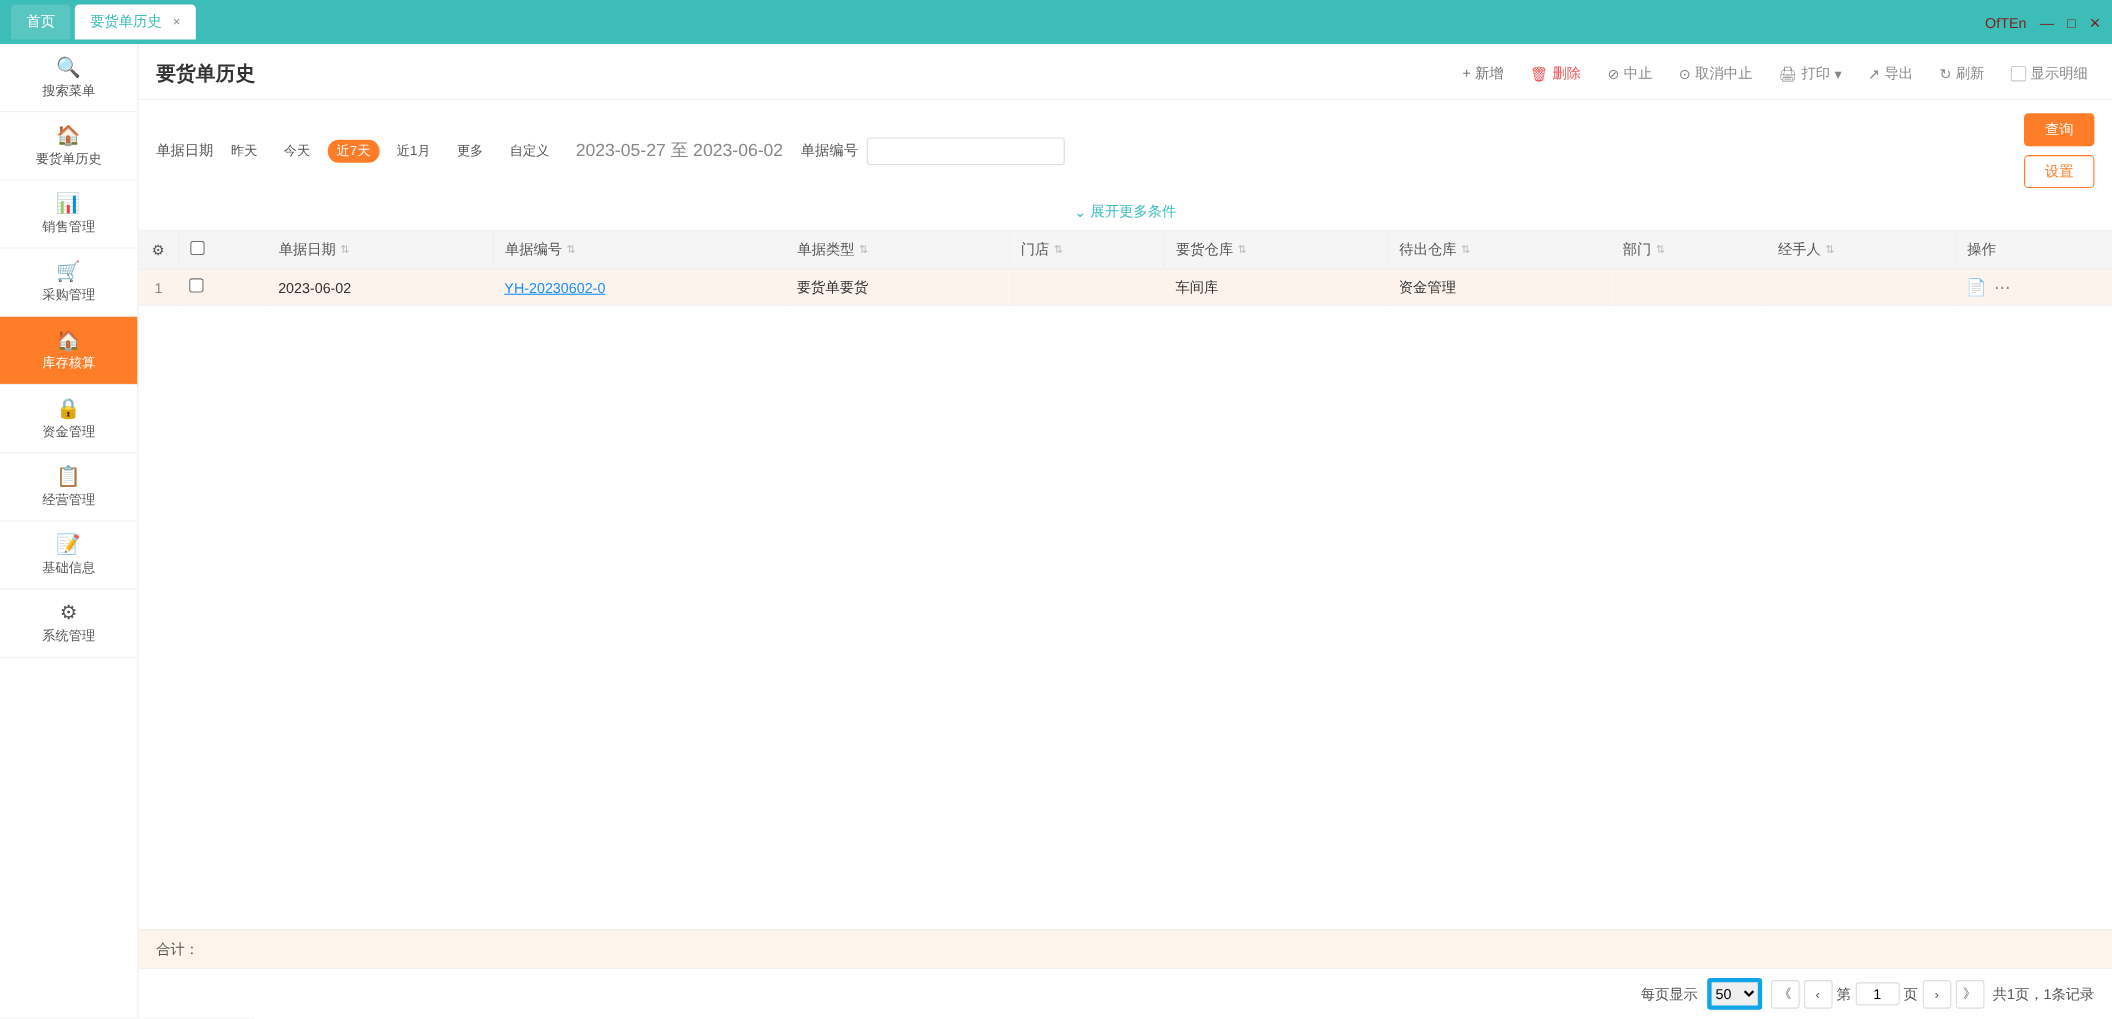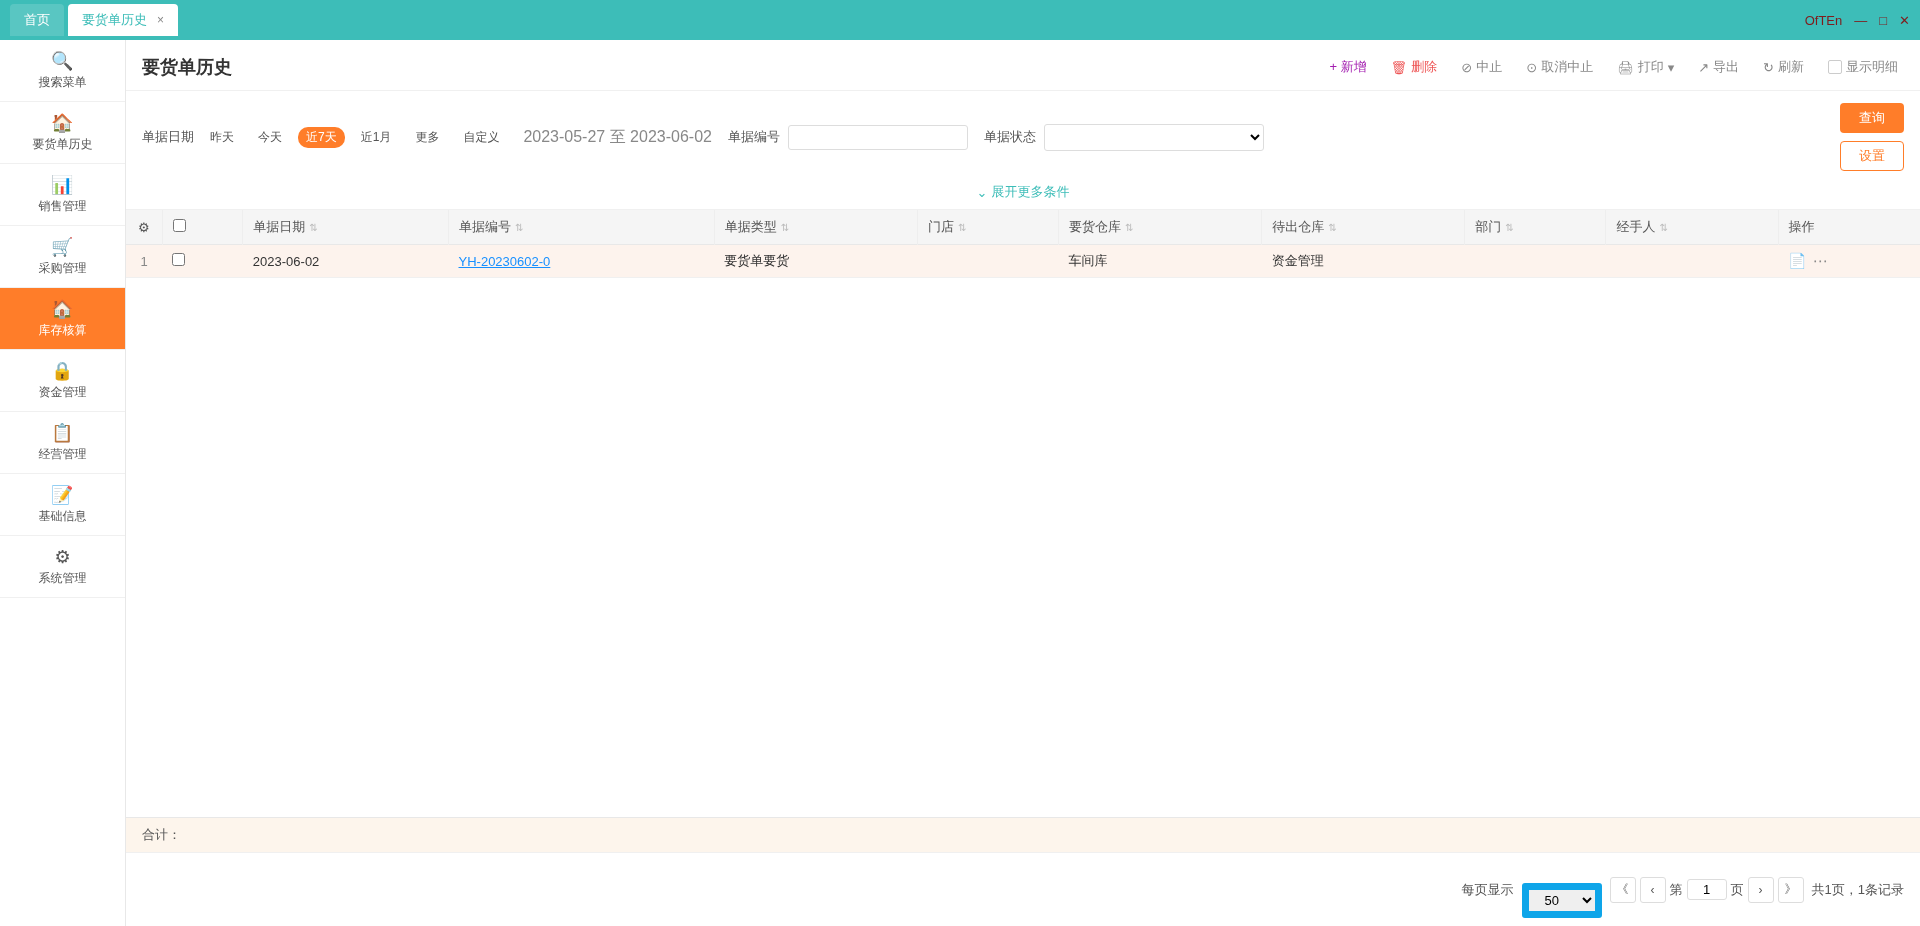--- a/index.html
+++ b/index.html
@@ -117,21 +117,21 @@
     .toolbar-btn {
       display: flex;
       align-items: center;
       gap: 4px;
       cursor: pointer;
       font-size: 13px;
       color: #555;
       padding: 4px 6px;
       border-radius: 3px;
     }
-    .toolbar-btn.new { color: #a21caf; }
+    .toolbar-btn.new { color: #737373; }
     .toolbar-btn.del { color: #e55; }
     .toolbar-btn.stop { color: #888; }
     .toolbar-btn.cancel { color: #888; }
     .toolbar-btn.print { color: #888; }
     .toolbar-btn.export { color: #888; }
     .toolbar-btn.refresh { color: #888; }
     .toolbar-btn.display { color: #888; display: flex; align-items: center; gap: 4px; }
     .checkbox-display { width: 14px; height: 14px; border: 1px solid #ccc; display: inline-block; border-radius: 2px; }
 
     
@@ -300,25 +300,24 @@
       align-items: center;
       justify-content: flex-end;
       padding: 8px 16px;
       border-top: 1px solid #f0f0f0;
       gap: 8px;
       font-size: 13px;
       color: #555;
       flex-shrink: 0;
     }
     .page-size-select {
-      border: 7px solid #0ea5e9;
+      border: 4px solid #0ea5e9;
       border-radius: 3px;
-      padding: 2px 12px;
-      font-size: 13px;
-      margin-top: 22px;
+      padding: 2px 0;
+      font-size: 13px;
     }
     .page-nav {
       display: flex;
       align-items: center;
       gap: 4px;
     }
     .page-nav-btn {
       width: 26px;
       height: 26px;
       border: 1px solid #ddd;
@@ -453,26 +452,20 @@
         </div>
         <div class="filter-group">
           <span class="date-range">2023-05-27 至 2023-06-02</span>
         </div>
 
         <div class="filter-group">
           <span class="filter-label">单据编号</span>
           <input class="filter-input" type="text" style="">
         </div>
 
-        <div class="filter-group">
-          <span class="filter-label">单据状态</span>
-          <select class="filter-select">
-            <option value=""></option>
-          </select>
-        </div>
 
         <div class="btn-group">
           <button class="query-btn">查询</button>
           <button class="setting-btn">设置</button>
         </div>
       </div>
 
       <div class="filter-bottom-row">
         <div class="expand-btn">
           <span>⌄</span>

